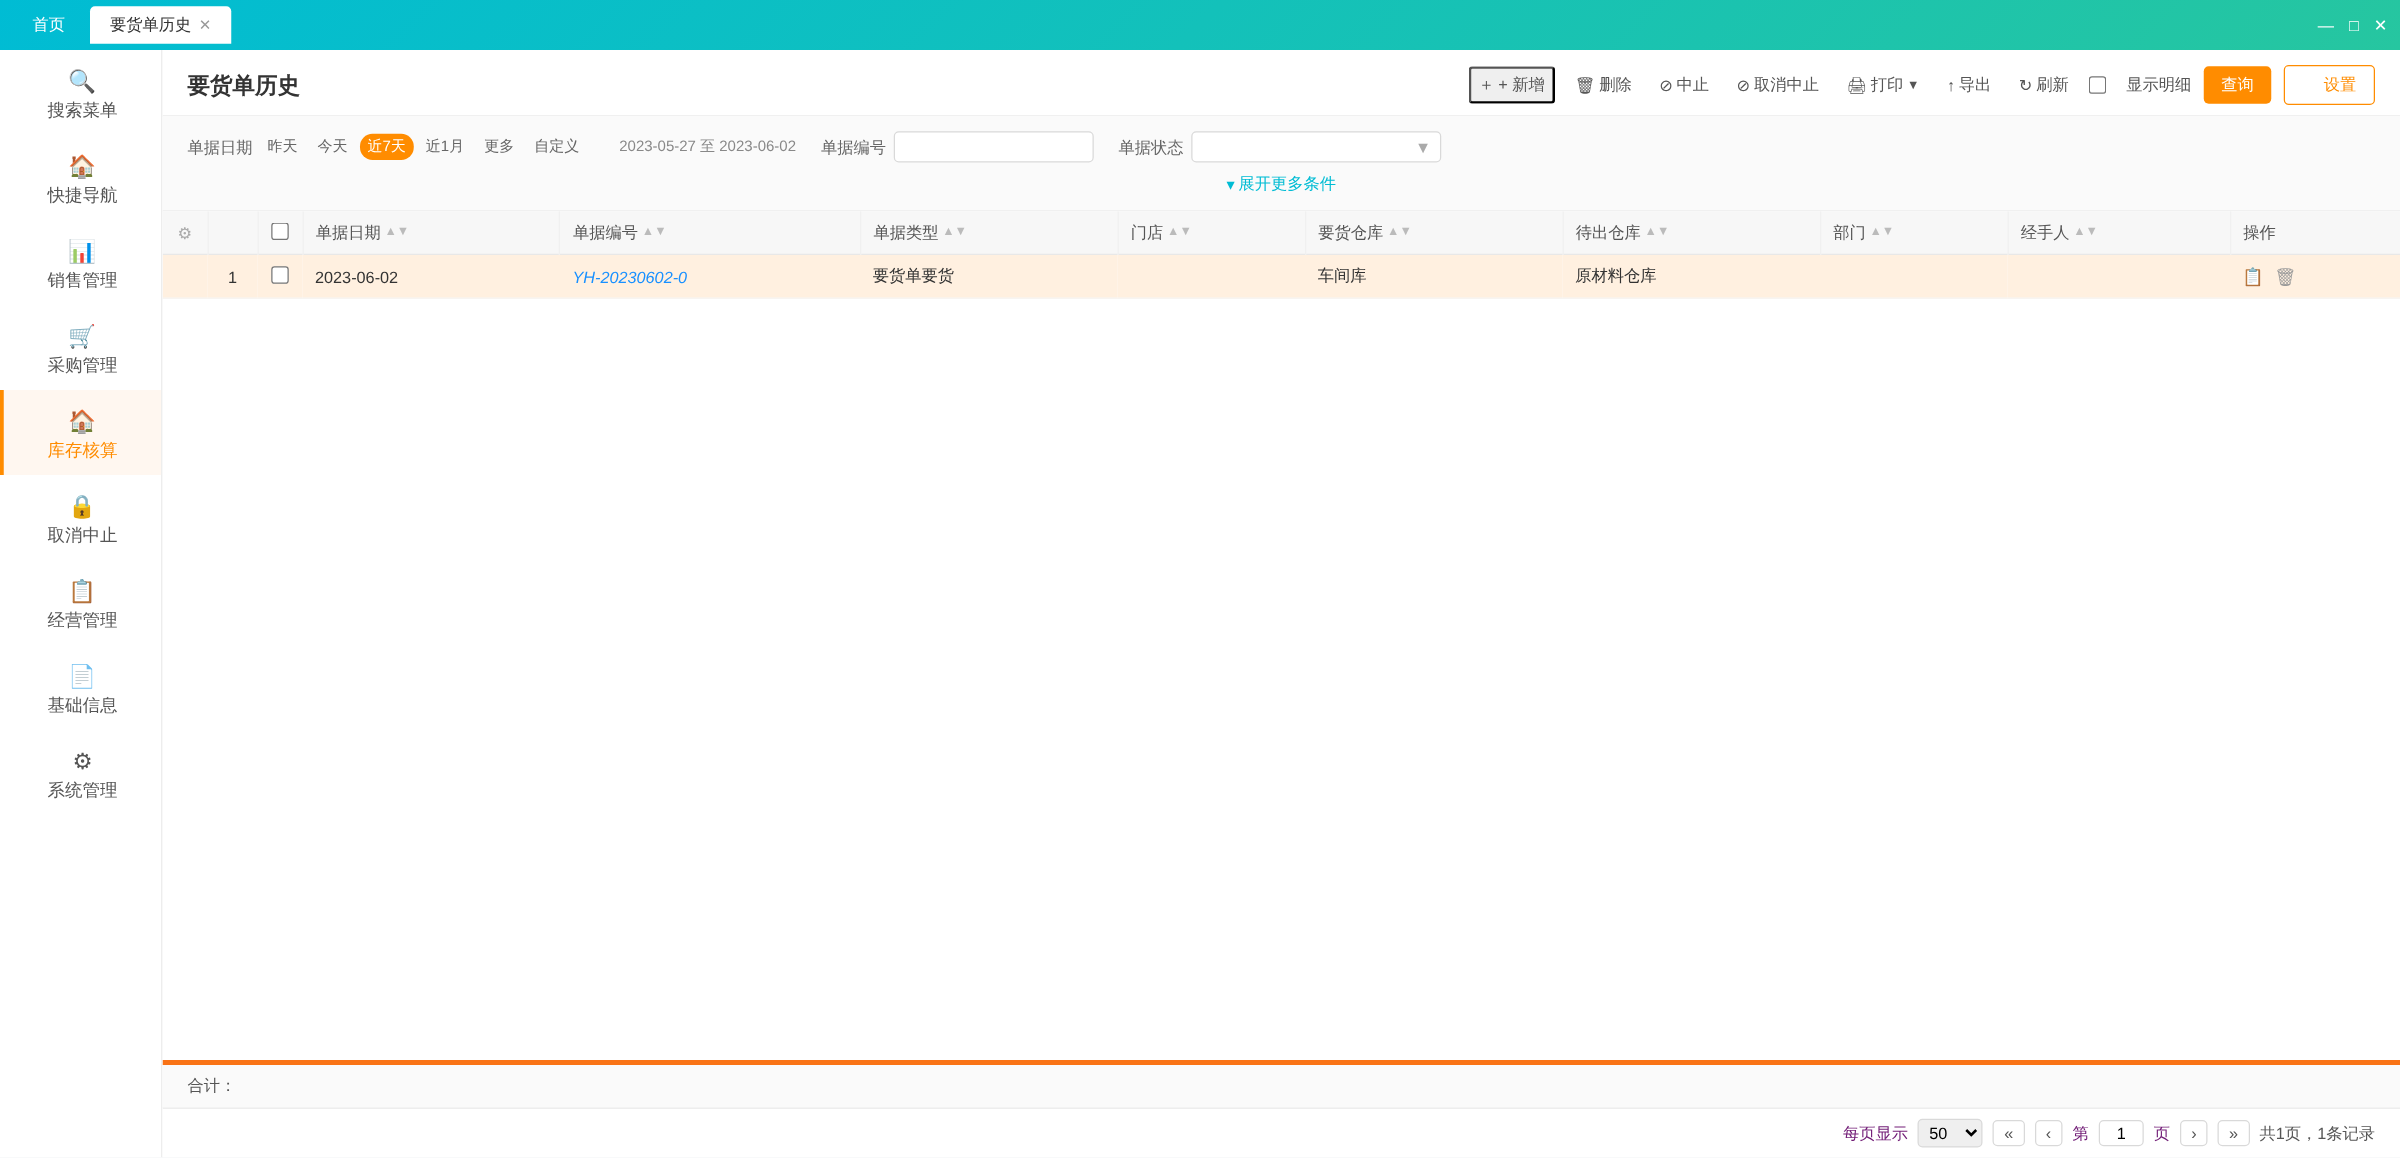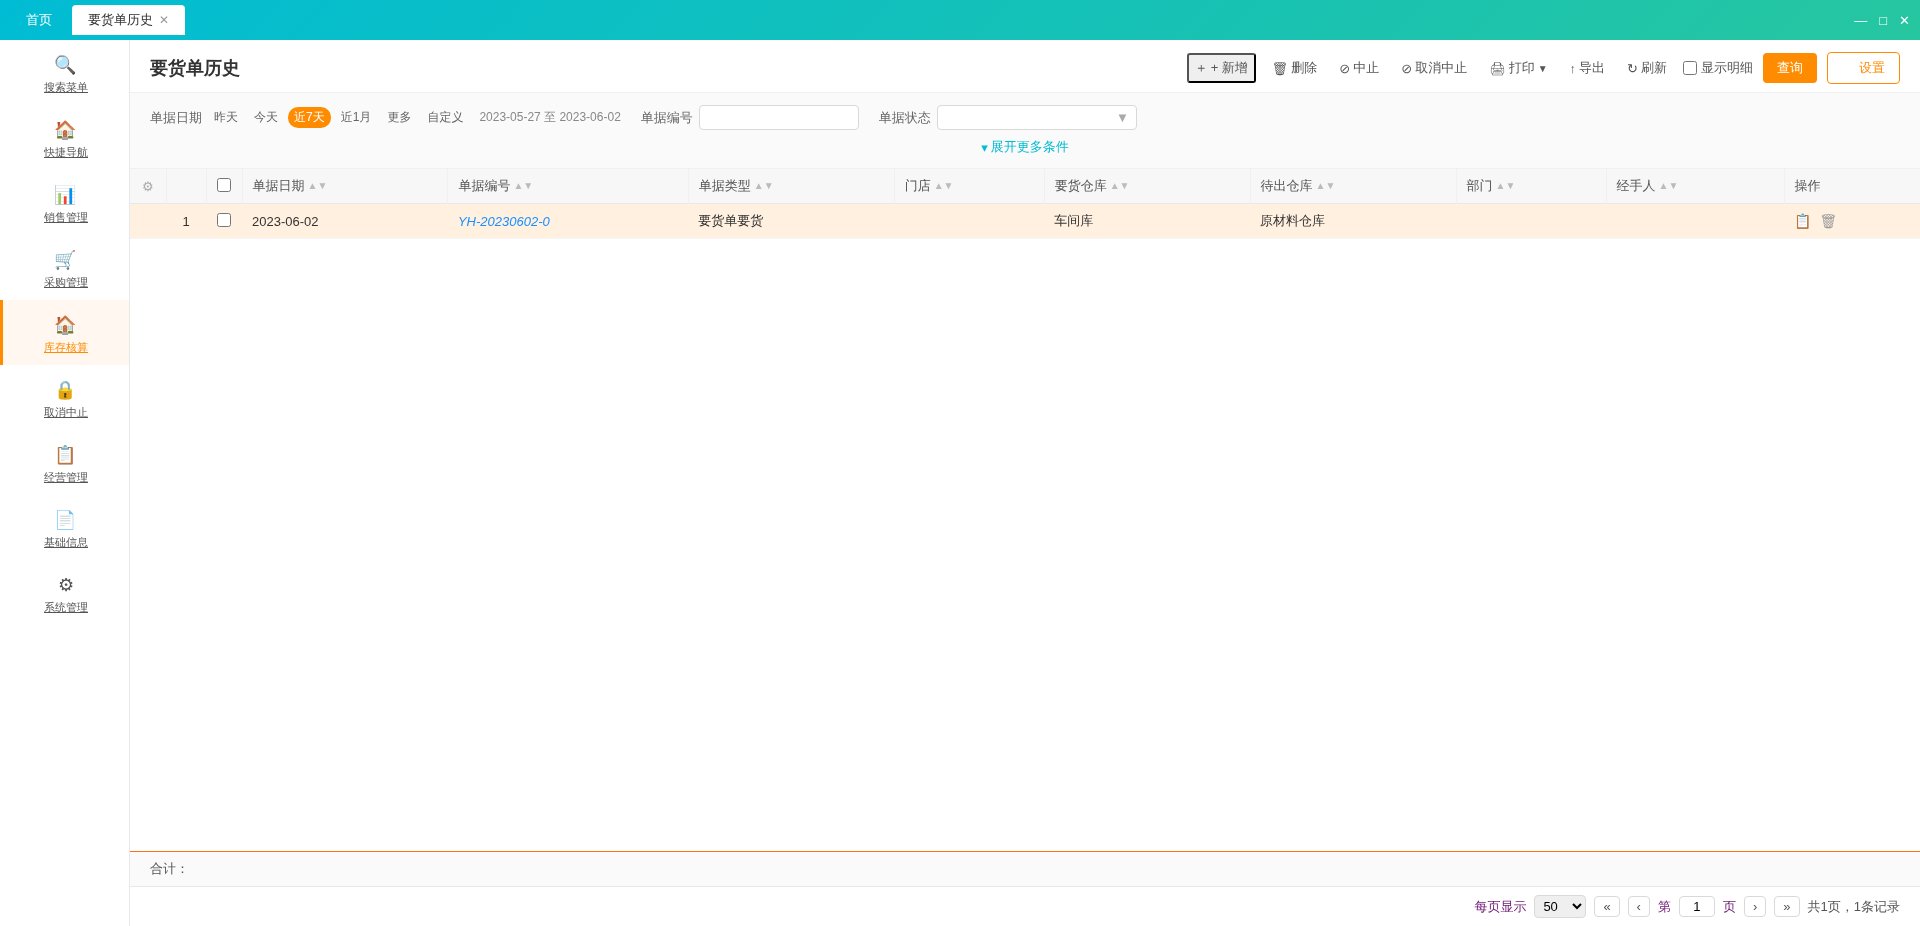--- a/index.html
+++ b/index.html
@@ -68,21 +68,21 @@
       border-left: 3px solid transparent;
       transition: all 0.2s;
       gap: 4px;
     }
     .sidebar-item.active {
       background: #fff7f0;
       color: #ff8c00;
       border-left-color: #ff8c00;
     }
     .sidebar-icon { font-size: 18px; }
-    .sidebar-label { font-size: 11px; text-decoration: underline; }
+    .sidebar-label { font-size: 14px; }
 
     
     .content-area {
       flex: 1;
       display: flex;
       flex-direction: column;
       overflow: hidden;
       background: white;
     }
 
@@ -109,21 +109,21 @@
     }
     .toolbar-btn-primary {
       background: #ff8c00;
       color: white;
       border: none;
       padding: 6px 14px;
       border-radius: 4px;
       cursor: pointer;
       font-size: 13px;
     }
-    .show-detail-label { display: flex; align-items: center; gap: 4px; font-size: 13px; color: #555; cursor: pointer; }
+    .show-detail-label { display: flex; align-items: center; gap: 16px; font-size: 13px; color: #555; cursor: pointer; }
 
     
     .filter-area {
       padding: 12px 20px;
       background: #fafafa;
       border-bottom: 1px solid #f0f0f0;
       flex-shrink: 0;
     }
     .filter-row { display: flex; align-items: center; gap: 20px; flex-wrap: wrap; }
     .filter-group { display: flex; align-items: center; gap: 6px; }
@@ -133,21 +133,21 @@
       padding: 2px 6px;
       border-radius: 10px;
       cursor: pointer;
       font-size: 12px;
       color: #666;
     }
     .date-opt.active {
       background: #ff8c00;
       color: white;
     }
-    .date-range { font-size: 12px; color: #888; margin-left: 4px; }
+    .date-range { font-size: 12px; color: #888; margin-left: 20px; }
     .filter-input {
       border: 1px solid #d9d9d9;
       border-radius: 4px;
       padding: 4px 8px;
       font-size: 13px;
       width: 160px;
       outline: none;
     }
     .filter-select-wrapper {
       position: relative;
@@ -214,21 +214,21 @@
     .action-icons { display: flex; gap: 8px; }
     .action-icon { cursor: pointer; color: #999; font-size: 14px; }
 
     
     .settings-col { width: 36px; text-align: center; }
     .num-col { width: 40px; text-align: center; }
     .check-col { width: 36px; text-align: center; }
 
     
     .footer-summary {
-      border-top: 1px solid #f97316;
+      border-top: 4px solid #f97316;
       padding: 8px 20px;
       background: #fafafa;
       color: #555;
       font-size: 13px;
       display: flex;
       align-items: center;
       flex-shrink: 0;
     }
 
     

